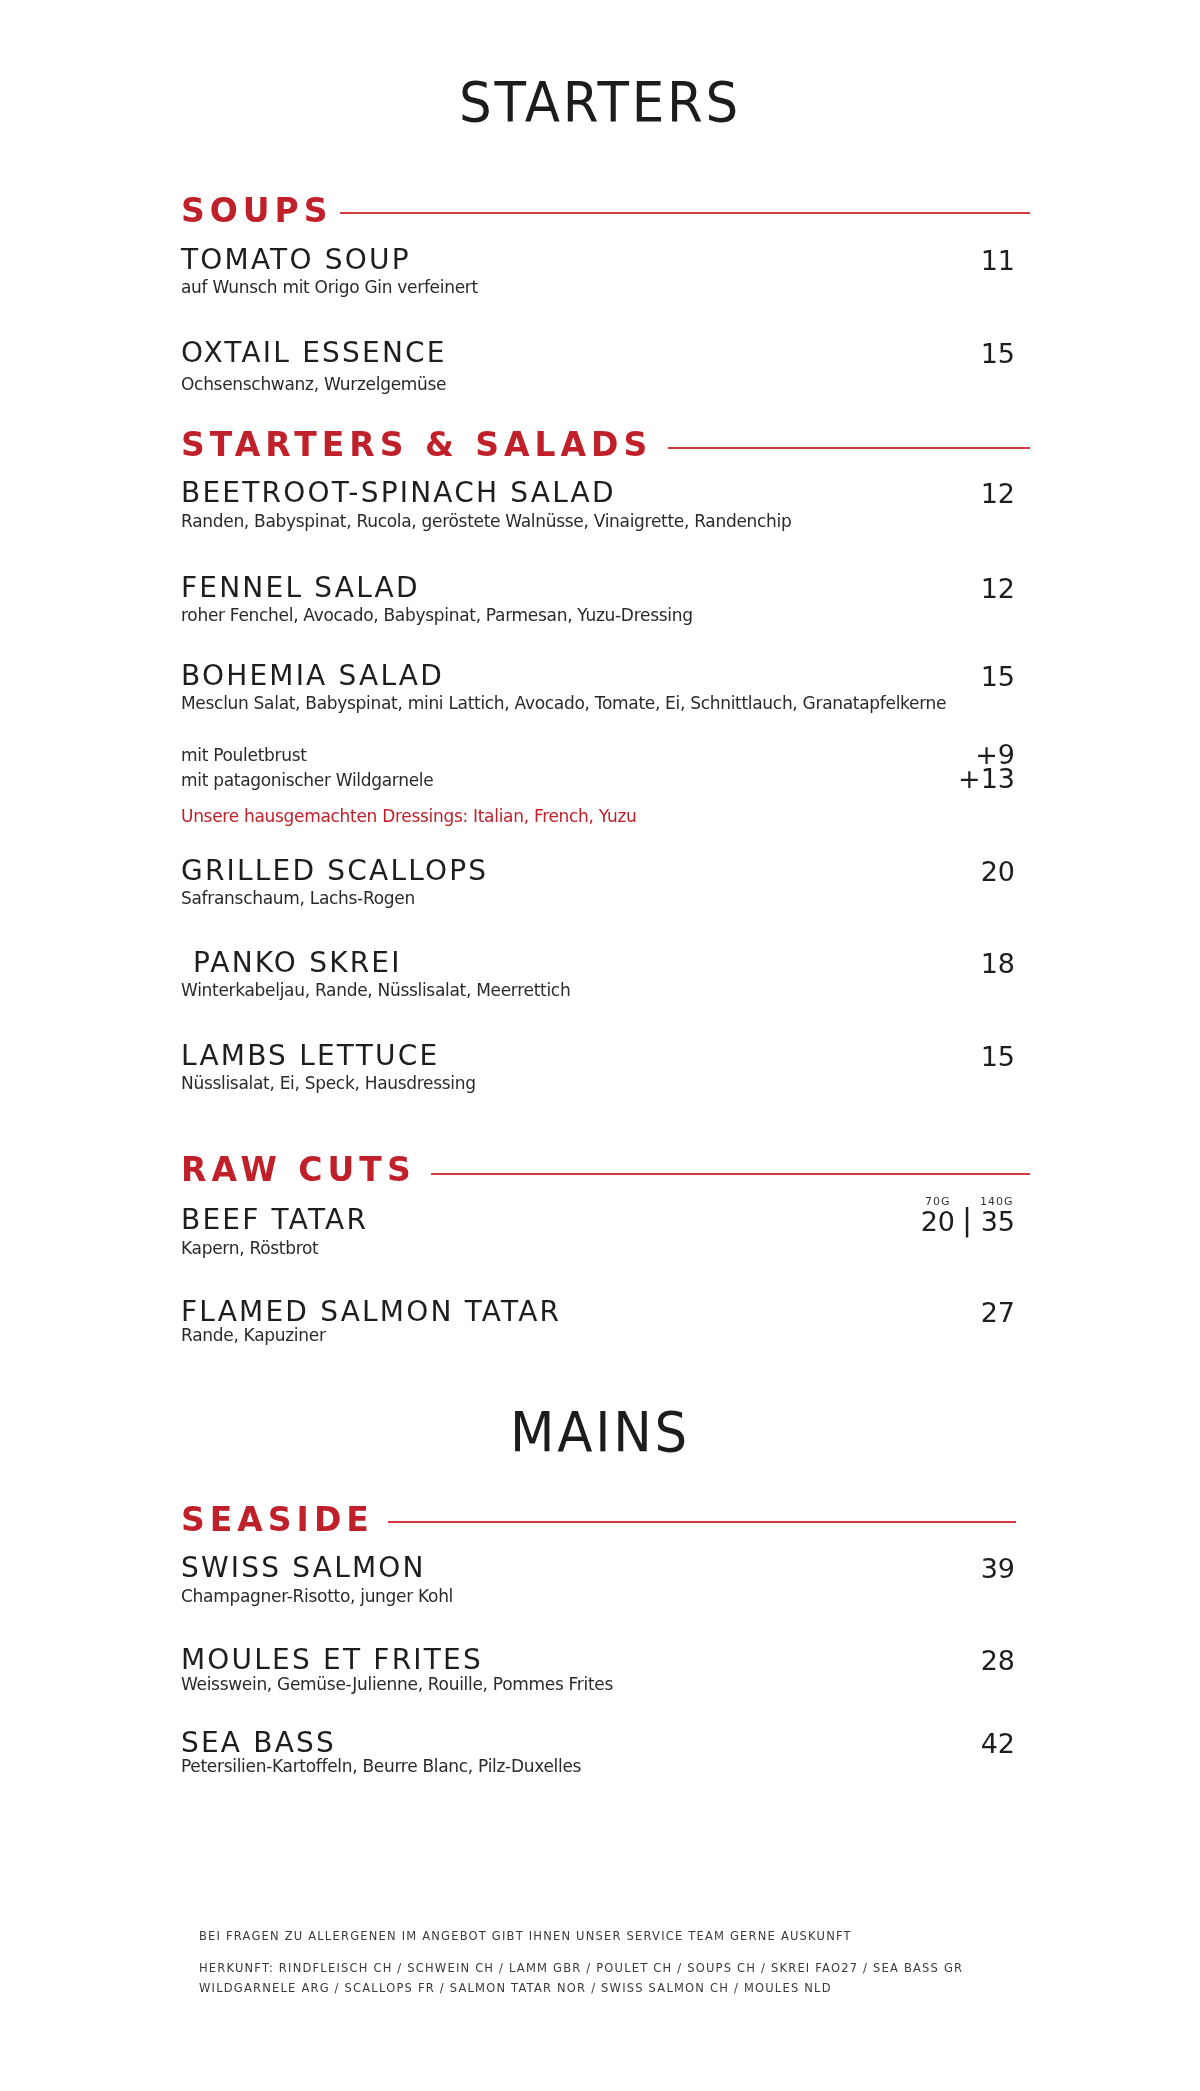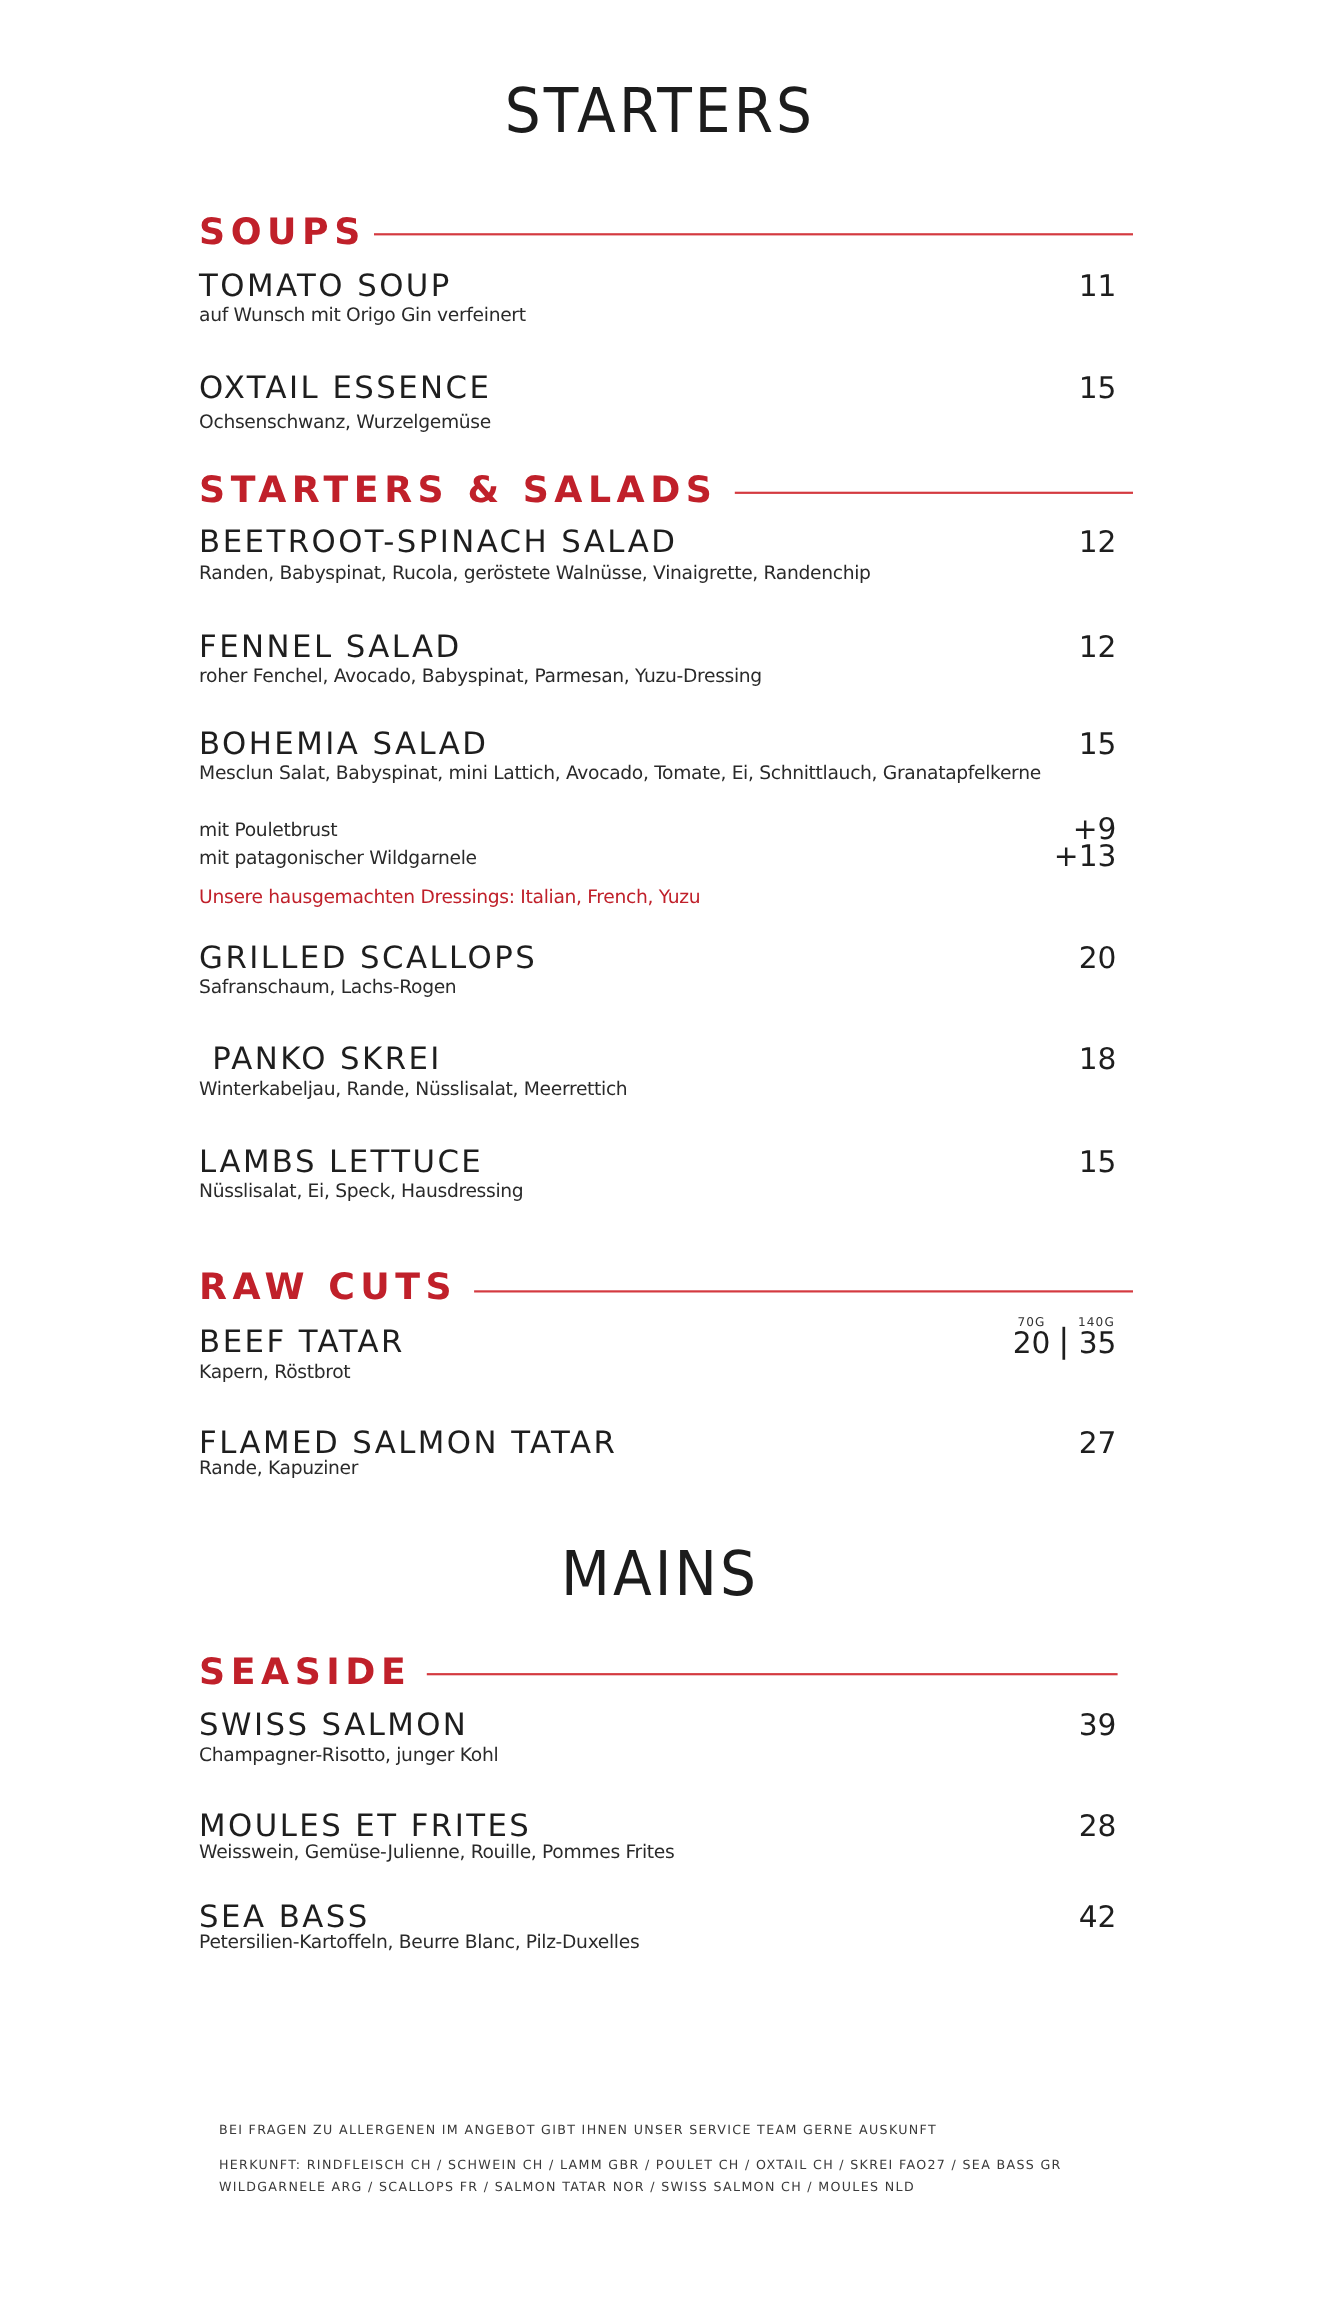--- a/index.html
+++ b/index.html
@@ -116,14 +116,14 @@
   <div class="abs price" style="top:1647px;">28</div>
   <div class="abs item-desc" style="top:1676px;">Weisswein, Gemüse-Julienne, Rouille, Pommes Frites</div>
 </div>
 <div>
   <div class="abs item-name" style="top:1729px;">SEA BASS</div>
   <div class="abs price" style="top:1730px;">42</div>
   <div class="abs item-desc" style="top:1758px;">Petersilien-Kartoffeln, Beurre Blanc, Pilz-Duxelles</div>
 </div>
 
 <div class="abs footer" style="top:1931px;">BEI FRAGEN ZU ALLERGENEN IM ANGEBOT GIBT IHNEN UNSER SERVICE TEAM GERNE AUSKUNFT</div>
-<div class="abs footer" style="top:1963px;">HERKUNFT: RINDFLEISCH CH / SCHWEIN CH / LAMM GBR / POULET CH / OXTAIL CH / SKREI FAO27 / SEA BASS GR</div>
+<div class="abs footer" style="top:1963px;">HERKUNFT: RINDFLEISCH CH / SCHWEIN CH / LAMM GBR / POULET CH / SOUPS CH / SKREI FAO27 / SEA BASS GR</div>
 <div class="abs footer" style="top:1983px;">WILDGARNELE ARG / SCALLOPS FR / SALMON TATAR NOR / SWISS SALMON CH / MOULES NLD</div>
 
 </body></html>

